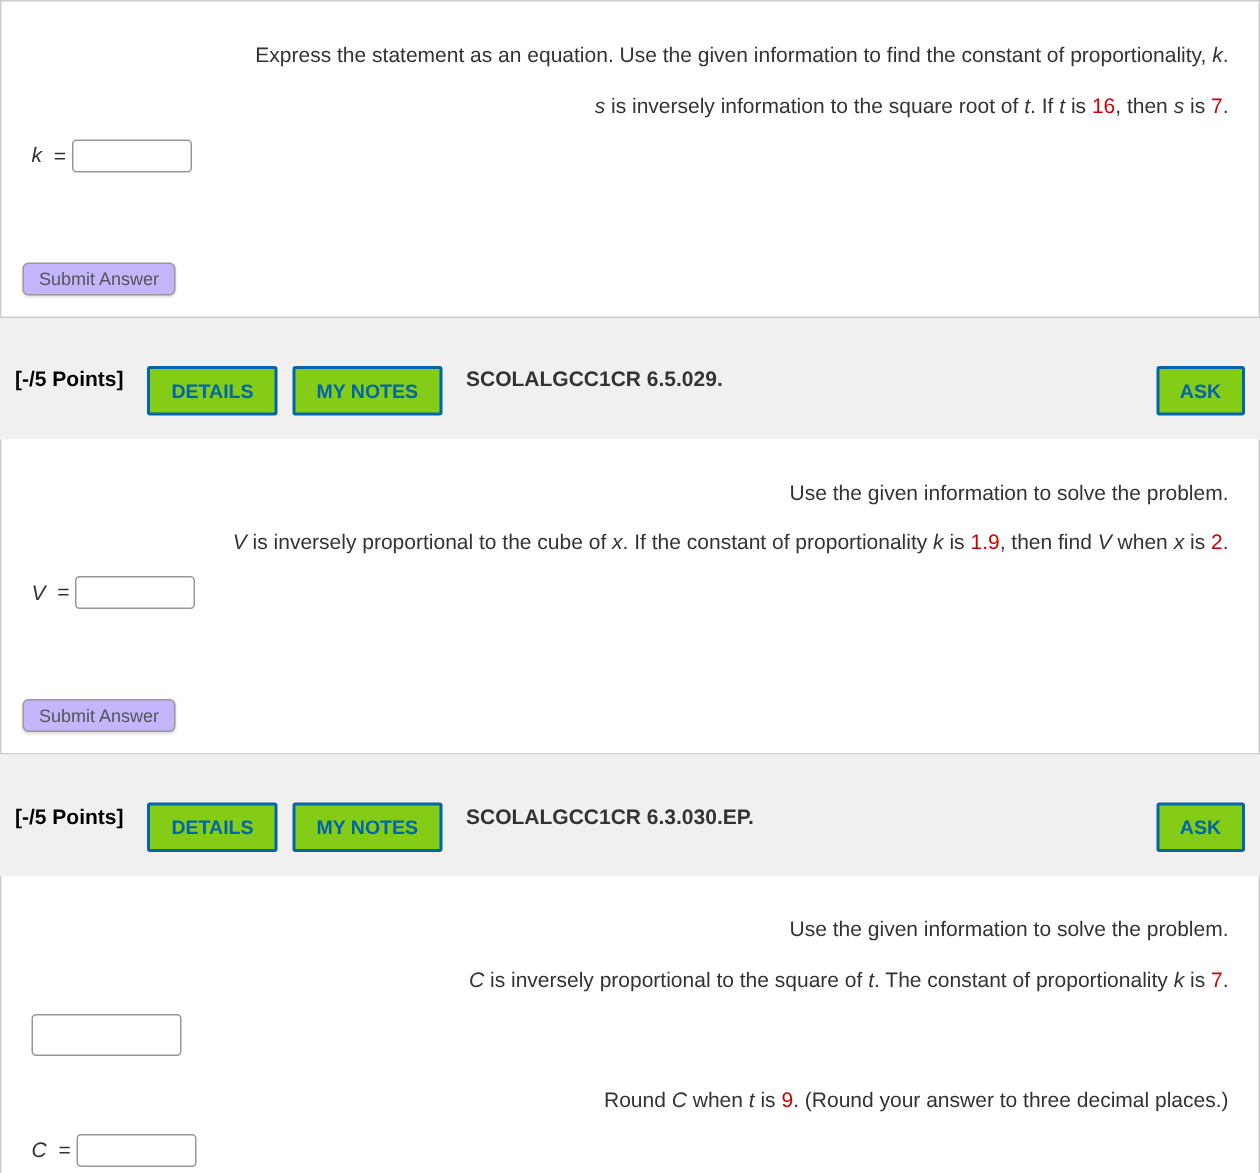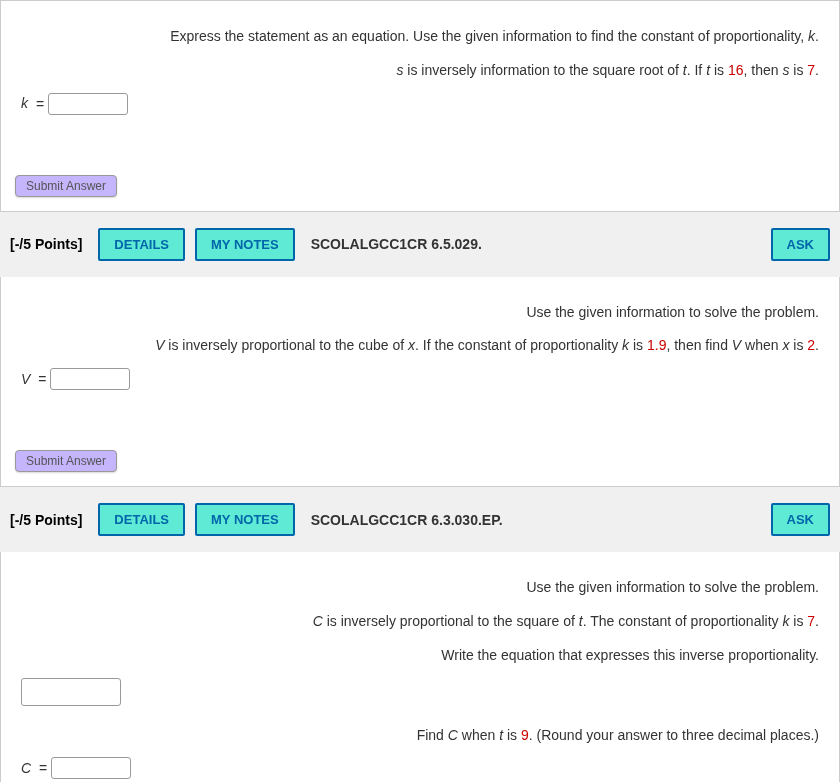--- a/index.html
+++ b/index.html
@@ -33,26 +33,27 @@
       padding: 8px 6px;
     }
     .points {
       font-weight: bold;
       color: #000000;
       margin-right: 6px;
     }
     .btn-box {
       border: 2px solid #0066aa;
       color: #0066aa;
-      background: #5eead4;
+      background: #84cc16;
       font-weight: bold;
       font-size: 13px;
       padding: 7px 14px;
       cursor: pointer;
       border-radius: 2px;
+      margin-top: 16px;
     }
     .btn-box.ask {
       margin-left: auto;
       margin-right: 0;
     }
     .ref-id {
       font-weight: bold;
       color: #333;
       margin-left: 6px;
     }
@@ -158,25 +159,24 @@
     <button class="btn-box ask">ASK</button>
   </div>
 </div>
 
 <div class="question-block">
   <div class="content">
     <div class="line">Use the given information to solve the problem.</div>
     <div class="line">
       <span class="italic">C</span><span> is inversely proportional to the square of </span><span class="italic">t</span><span>. The constant of proportionality </span><span class="italic">k</span><span> is </span><span class="red">7</span><span>.</span>
     </div>
-    <div class="line">Write the equation that expresses this inverse proportionality.</div>
     <div class="input-line">
       <input class="answer answer-wide" type="text" style="">
     </div>
     <div class="line">
-      <span>Find </span><span class="italic">C</span><span> when </span><span class="italic">t</span><span> is </span><span class="red">9</span><span>. (Round your answer to three decimal places.)</span>
+      <span>Round </span><span class="italic">C</span><span> when </span><span class="italic">t</span><span> is </span><span class="red">9</span><span>. (Round your answer to three decimal places.)</span>
     </div>
     <div class="input-line">
       <span class="var-label">C</span><span> = </span>
       <input class="answer" type="text" style="">
     </div>
   </div>
 </div>
 
 </body></html>

